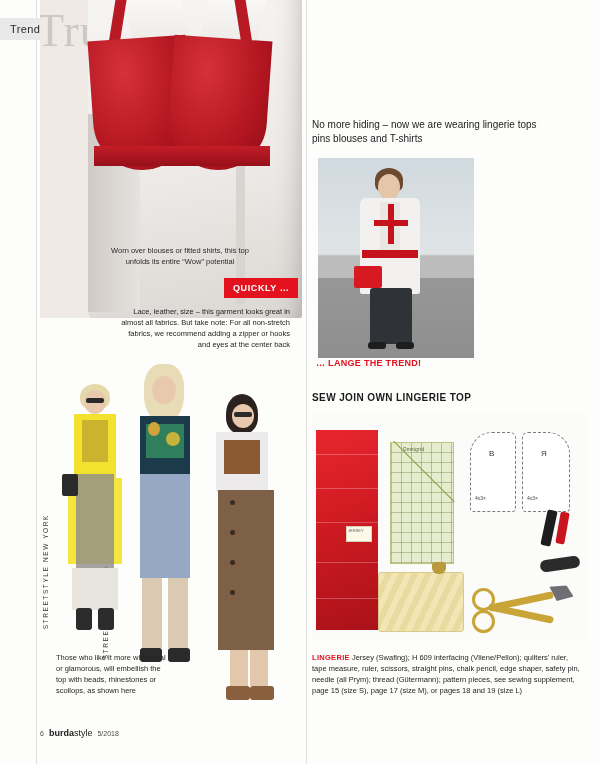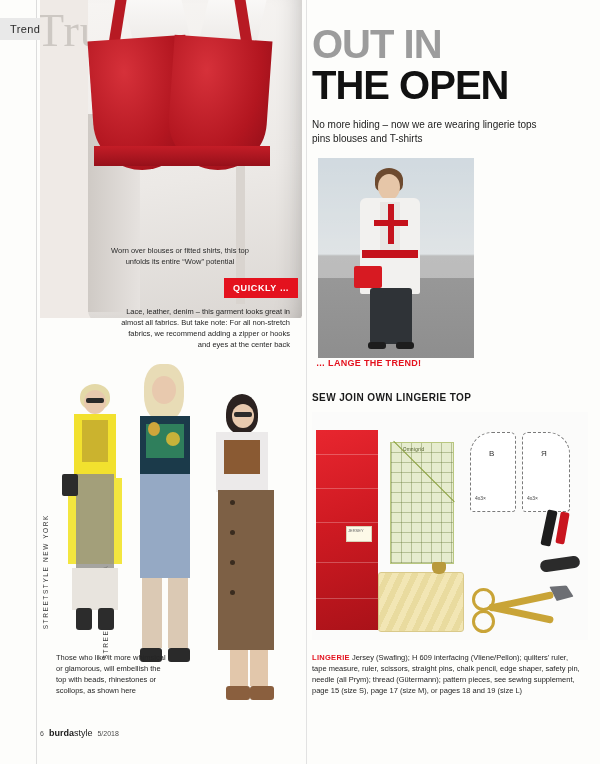--- a/index.html
+++ b/index.html
@@ -459,21 +459,21 @@
       <div class="strap l"></div>
       <div class="strap r"></div>
       <div class="cup l"></div>
       <div class="cup r"></div>
       <div class="bra-band"></div>
     </div>
   </div>
 
   <div class="hero-caption">Worn over blouses or fitted shirts, this top unfolds its entire “Wow” potential</div>
   <div class="quickly-badge">QUICKLY …</div>
-  <div class="lace-note">Lace, leather, denim – this garment looks great in almost all fabrics. But take note: For all non-stretch fabrics, we recommend adding a zipper or hooks and eyes at the center back</div>
+  <div class="lace-note">Lace, leather, size – this garment looks great in almost all fabrics. But take note: For all non-stretch fabrics, we recommend adding a zipper or hooks and eyes at the center back</div>
 
   <div class="street">
 
     <div class="vlabel" style="left:2px; top:214px;">STREETSTYLE NEW YORK</div>
     <div class="vlabel" style="left:62px; top:252px;">STREETSTYLE MAILAND</div>
     <div class="vlabel" style="left:216px; top:288px;">STREETSTYLE PARIS</div>
 
     <div class="person ps1">
       <div class="hair" style="left:22px; top:14px; width:30px; height:26px; background:#e4d9a8;"></div>
       <div class="head" style="left:26px; top:20px; width:22px; height:24px;"></div>
@@ -521,24 +521,20 @@
   </div>
 
   <div class="whimsical-note">Those who like it more whimsical or glamorous, will embellish the top with beads, rhinestones or scollops, as shown here</div>
 
   <div class="folio">
     <span>6</span>
     <span class="brand"><span>burda</span><i>style</i></span>
     <span>5/2018</span>
   </div>
 
-  <div class="headline">
-    <div class="l1">OUT IN</div>
-    <div class="l2">THE OPEN</div>
-  </div>
   <div class="dek">No more hiding – now we are wearing lingerie tops pins blouses and T-shirts</div>
 
   <div class="model-photo">
     <div class="m-build" style="left:0; top:0; width:156px; height:120px; background:rgba(255,255,255,.35);"></div>
     <div class="m-hair"></div>
     <div class="m-head"></div>
     <div class="m-coat"></div>
     <div class="m-tee"></div>
     <div class="m-harness"></div>
     <div class="m-harness2"></div>

